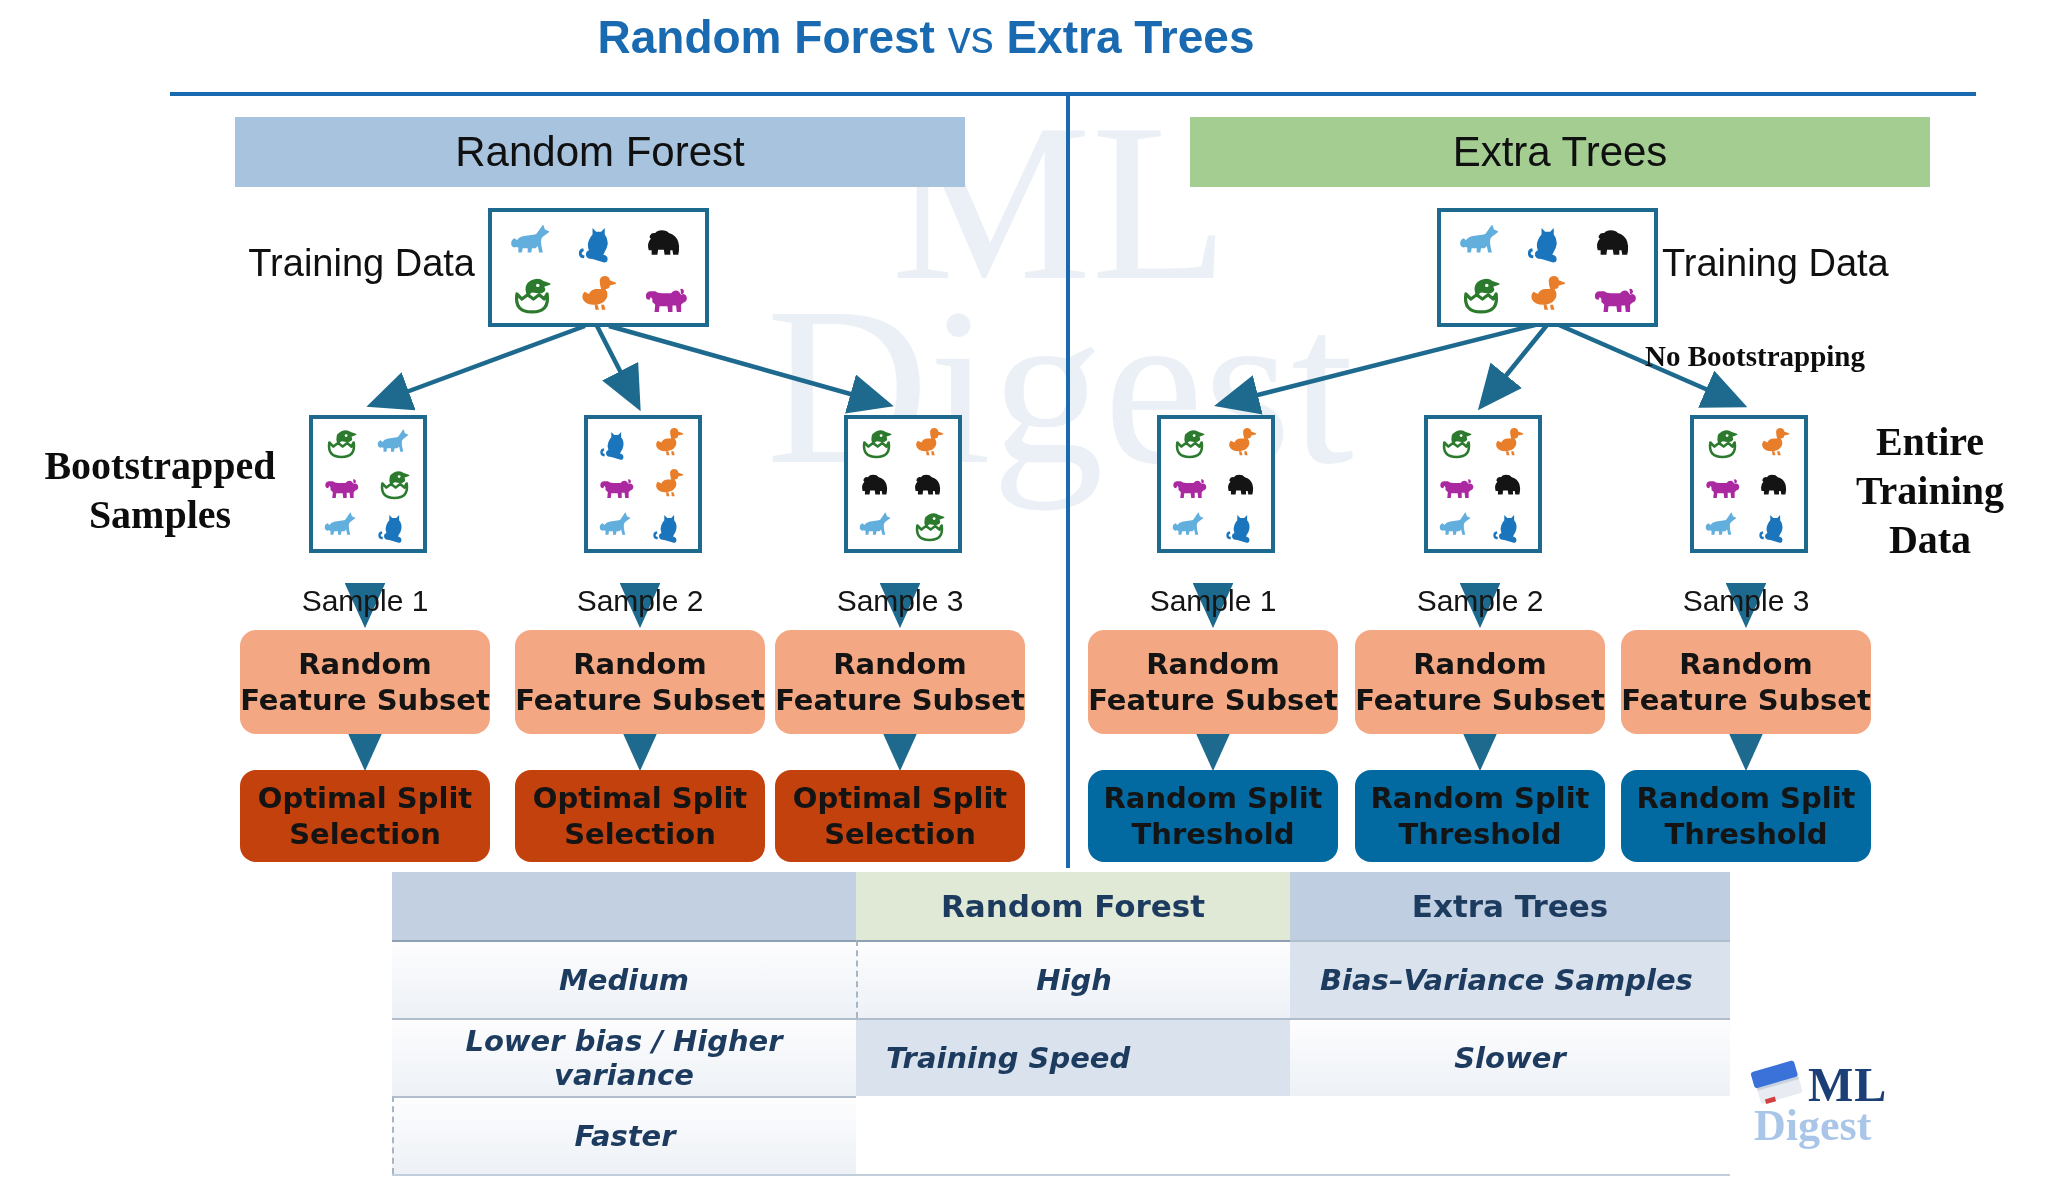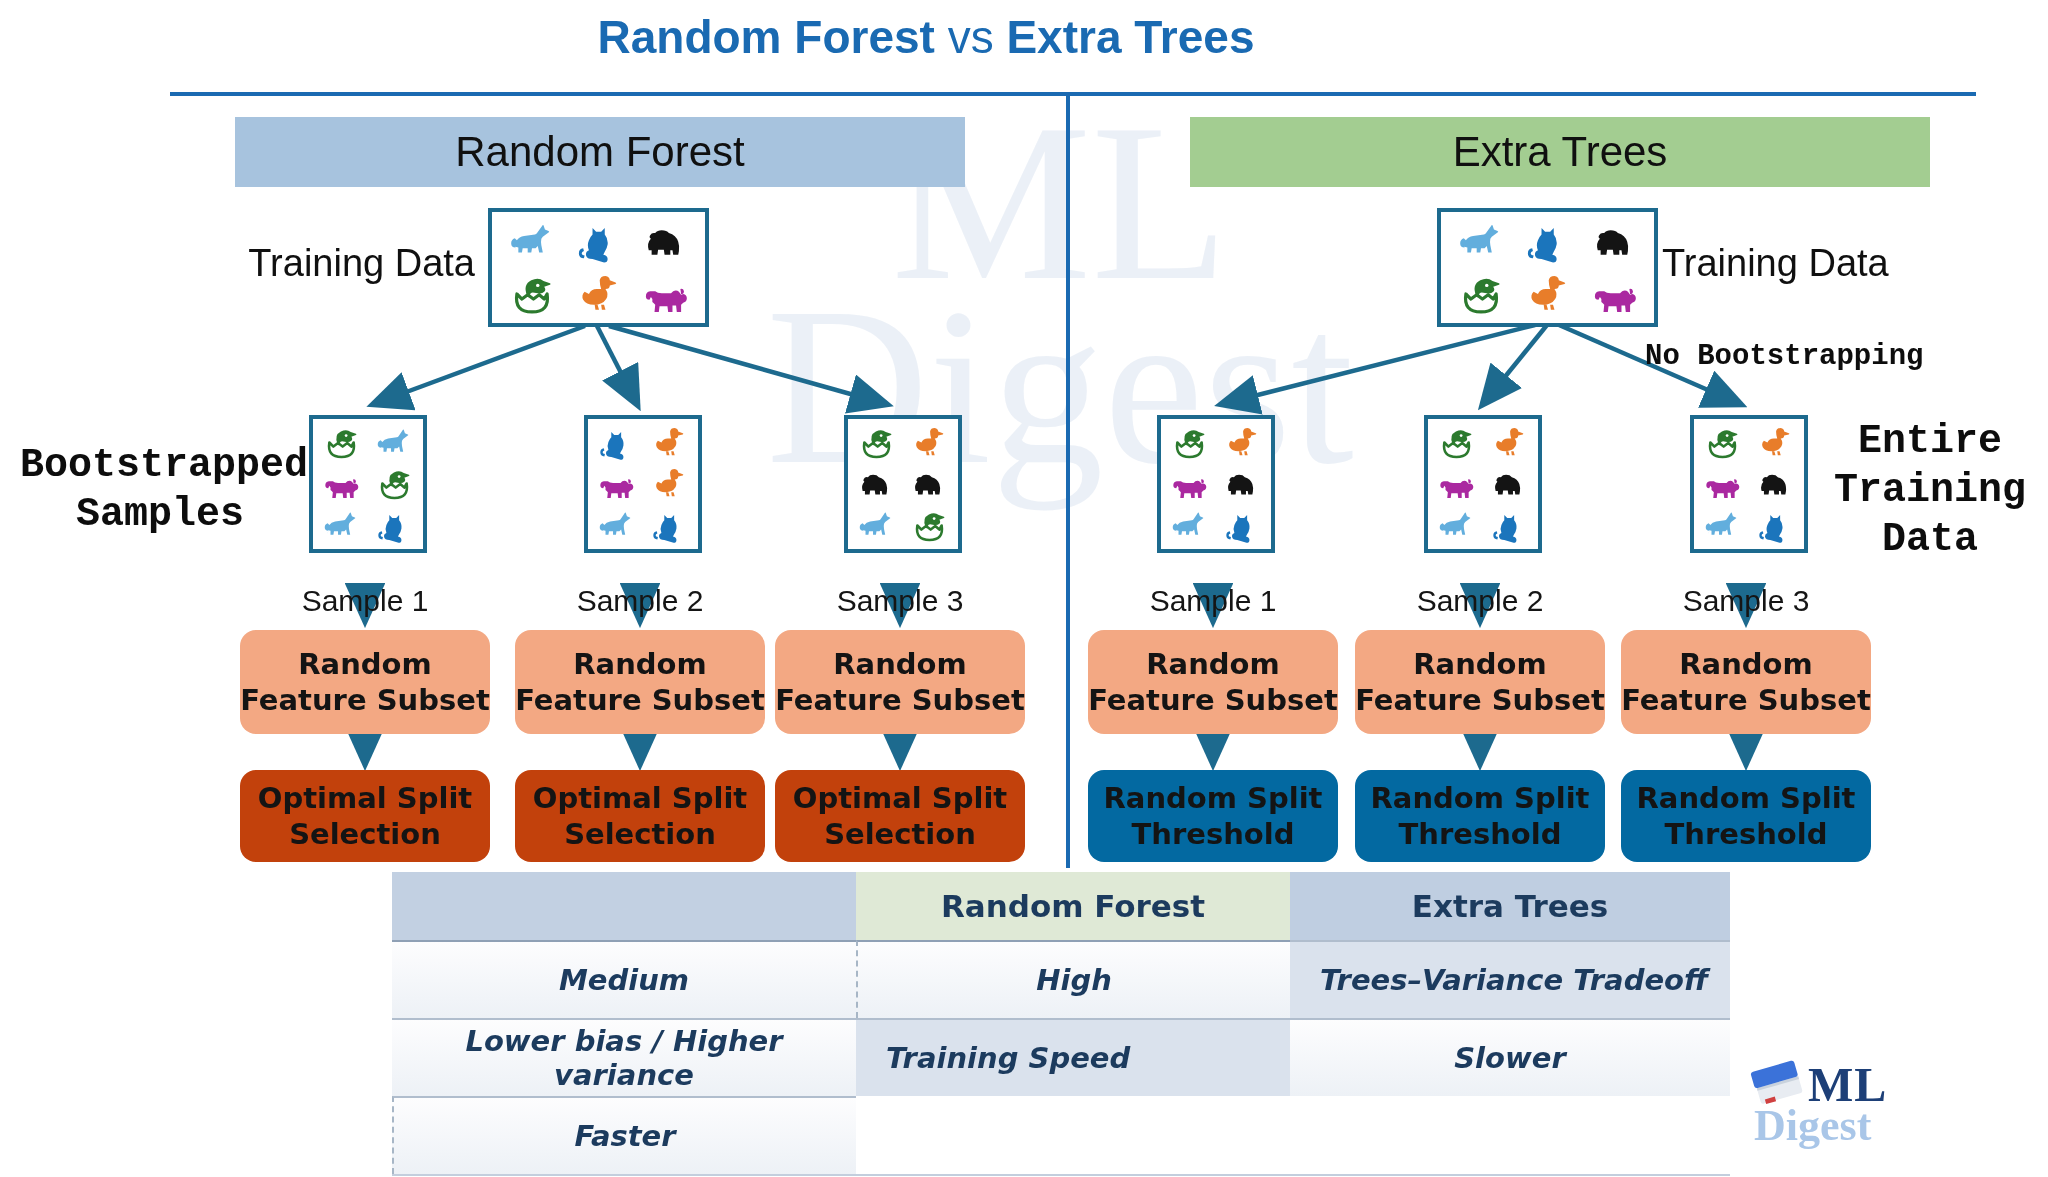--- a/index.html
+++ b/index.html
@@ -33,21 +33,21 @@
         display:grid;grid-template-columns:1fr 1fr;justify-items:center;align-items:center;
         padding:3px 2px;z-index:2;}
   .sbox .animal{width:37px;height:37px;}
   .animal{display:block;}
   
   .tlabel{position:absolute;top:242px;font-size:38px;color:#101010;z-index:2;}
   .tlabel.l{left:225px;width:250px;text-align:right;}
   .tlabel.r{left:1662px;width:280px;text-align:left;}
   .slabel{position:absolute;top:584px;width:180px;text-align:center;font-size:30px;color:#151515;z-index:2;}
   
-  .comic{font-family:Liberation Mono, monospace;font-weight:600;color:#0d0d0d;white-space:pre-line;z-index:2;}
+  .comic{font-family:Liberation Serif, serif;font-weight:600;color:#0d0d0d;white-space:pre-line;z-index:2;}
   .side-label{position:absolute;text-align:center;font-size:40px;line-height:1.22;}
   .side-label.l{left:20px;top:442px;width:280px;}
   .side-label.r{left:1812px;top:418px;width:236px;}
   .nb-label{position:absolute;left:1645px;top:340px;width:320px;font-size:29px;text-align:left;}
   
   .pbx{position:absolute;width:250px;border-radius:16px;display:flex;align-items:center;justify-content:center;
        text-align:center;font-family:"DejaVu Sans",sans-serif;font-weight:600;font-size:29px;line-height:1.25;
        color:#141414;white-space:pre-line;z-index:2;}
   .feat{top:630px;height:104px;background:#f3a883;}
   .opti{top:770px;height:92px;background:#c2410c;}
@@ -357,21 +357,21 @@
 Threshold</div>
 
   <div class="cmp">
     <div class="th c1"></div>
     <div class="th c2">Random Forest</div>
     <div class="th c3">Extra Trees</div>
 
     <div class="td row2">Medium</div>
     <div class="td etd row2">High</div>
 
-    <div class="tl row3">Trees–Variance Tradeoff</div>
+    <div class="tl row3">Bias–Variance Samples</div>
     <div class="td row3">Lower bias / Higher variance</div>
 
     <div class="tl row4">Training Speed</div>
     <div class="td row4">Slower</div>
     <div class="td etd row4">Faster</div>
   </div>
 
   <div class="logo">
     <div class="top">
       <svg class="book" viewBox="0 0 64 64">

